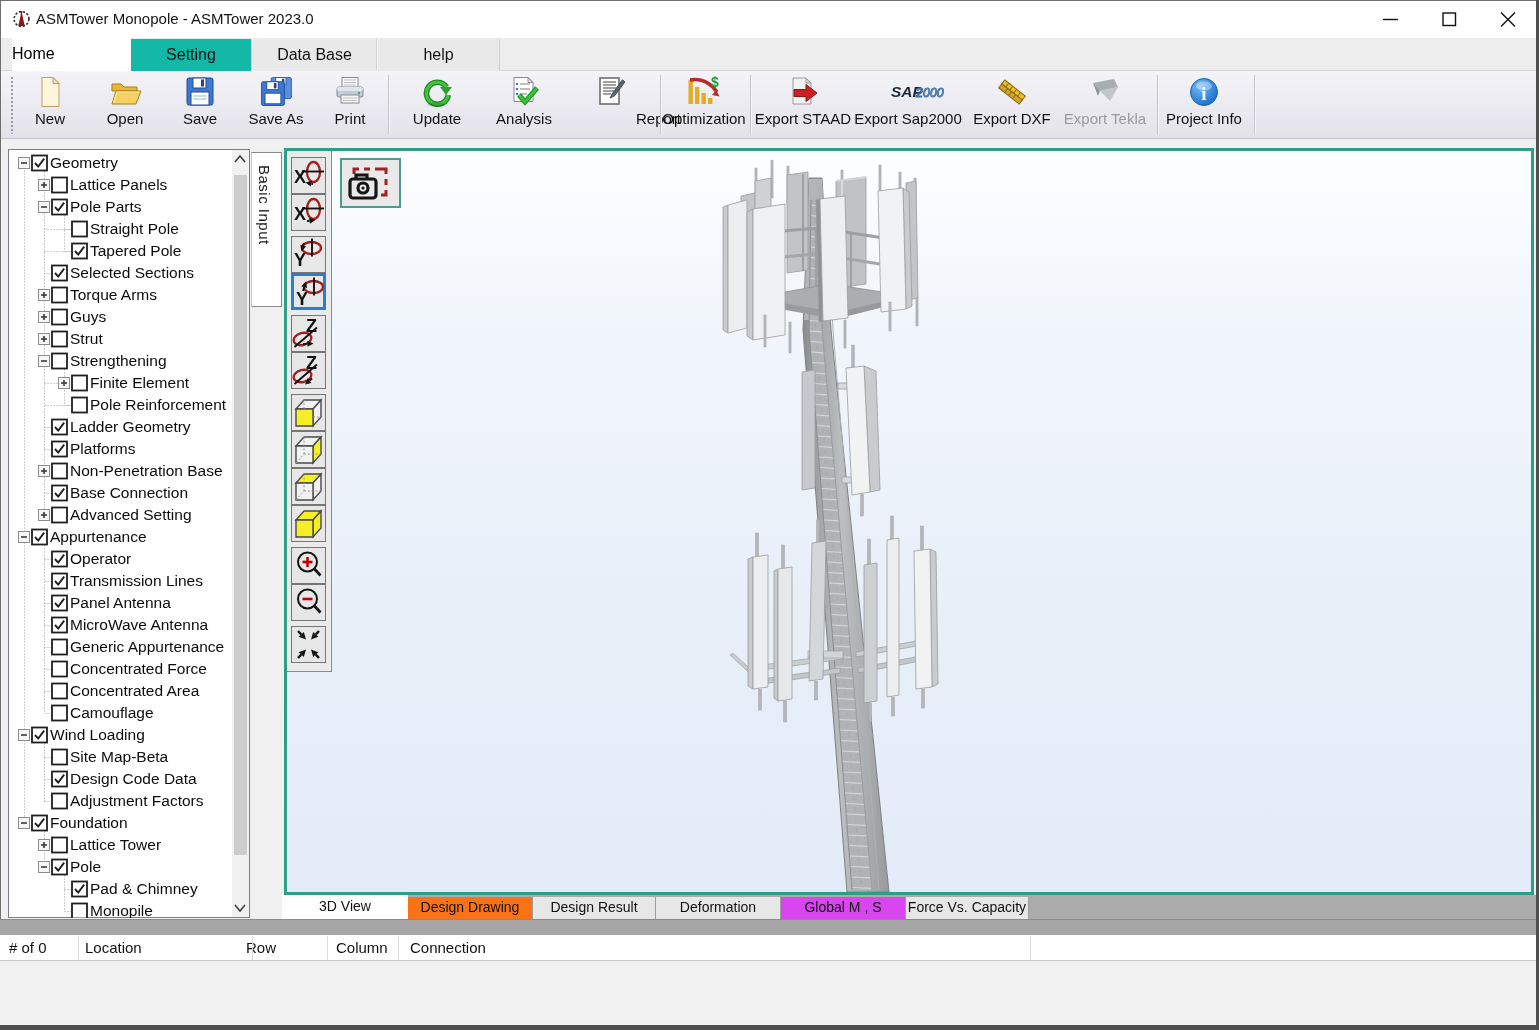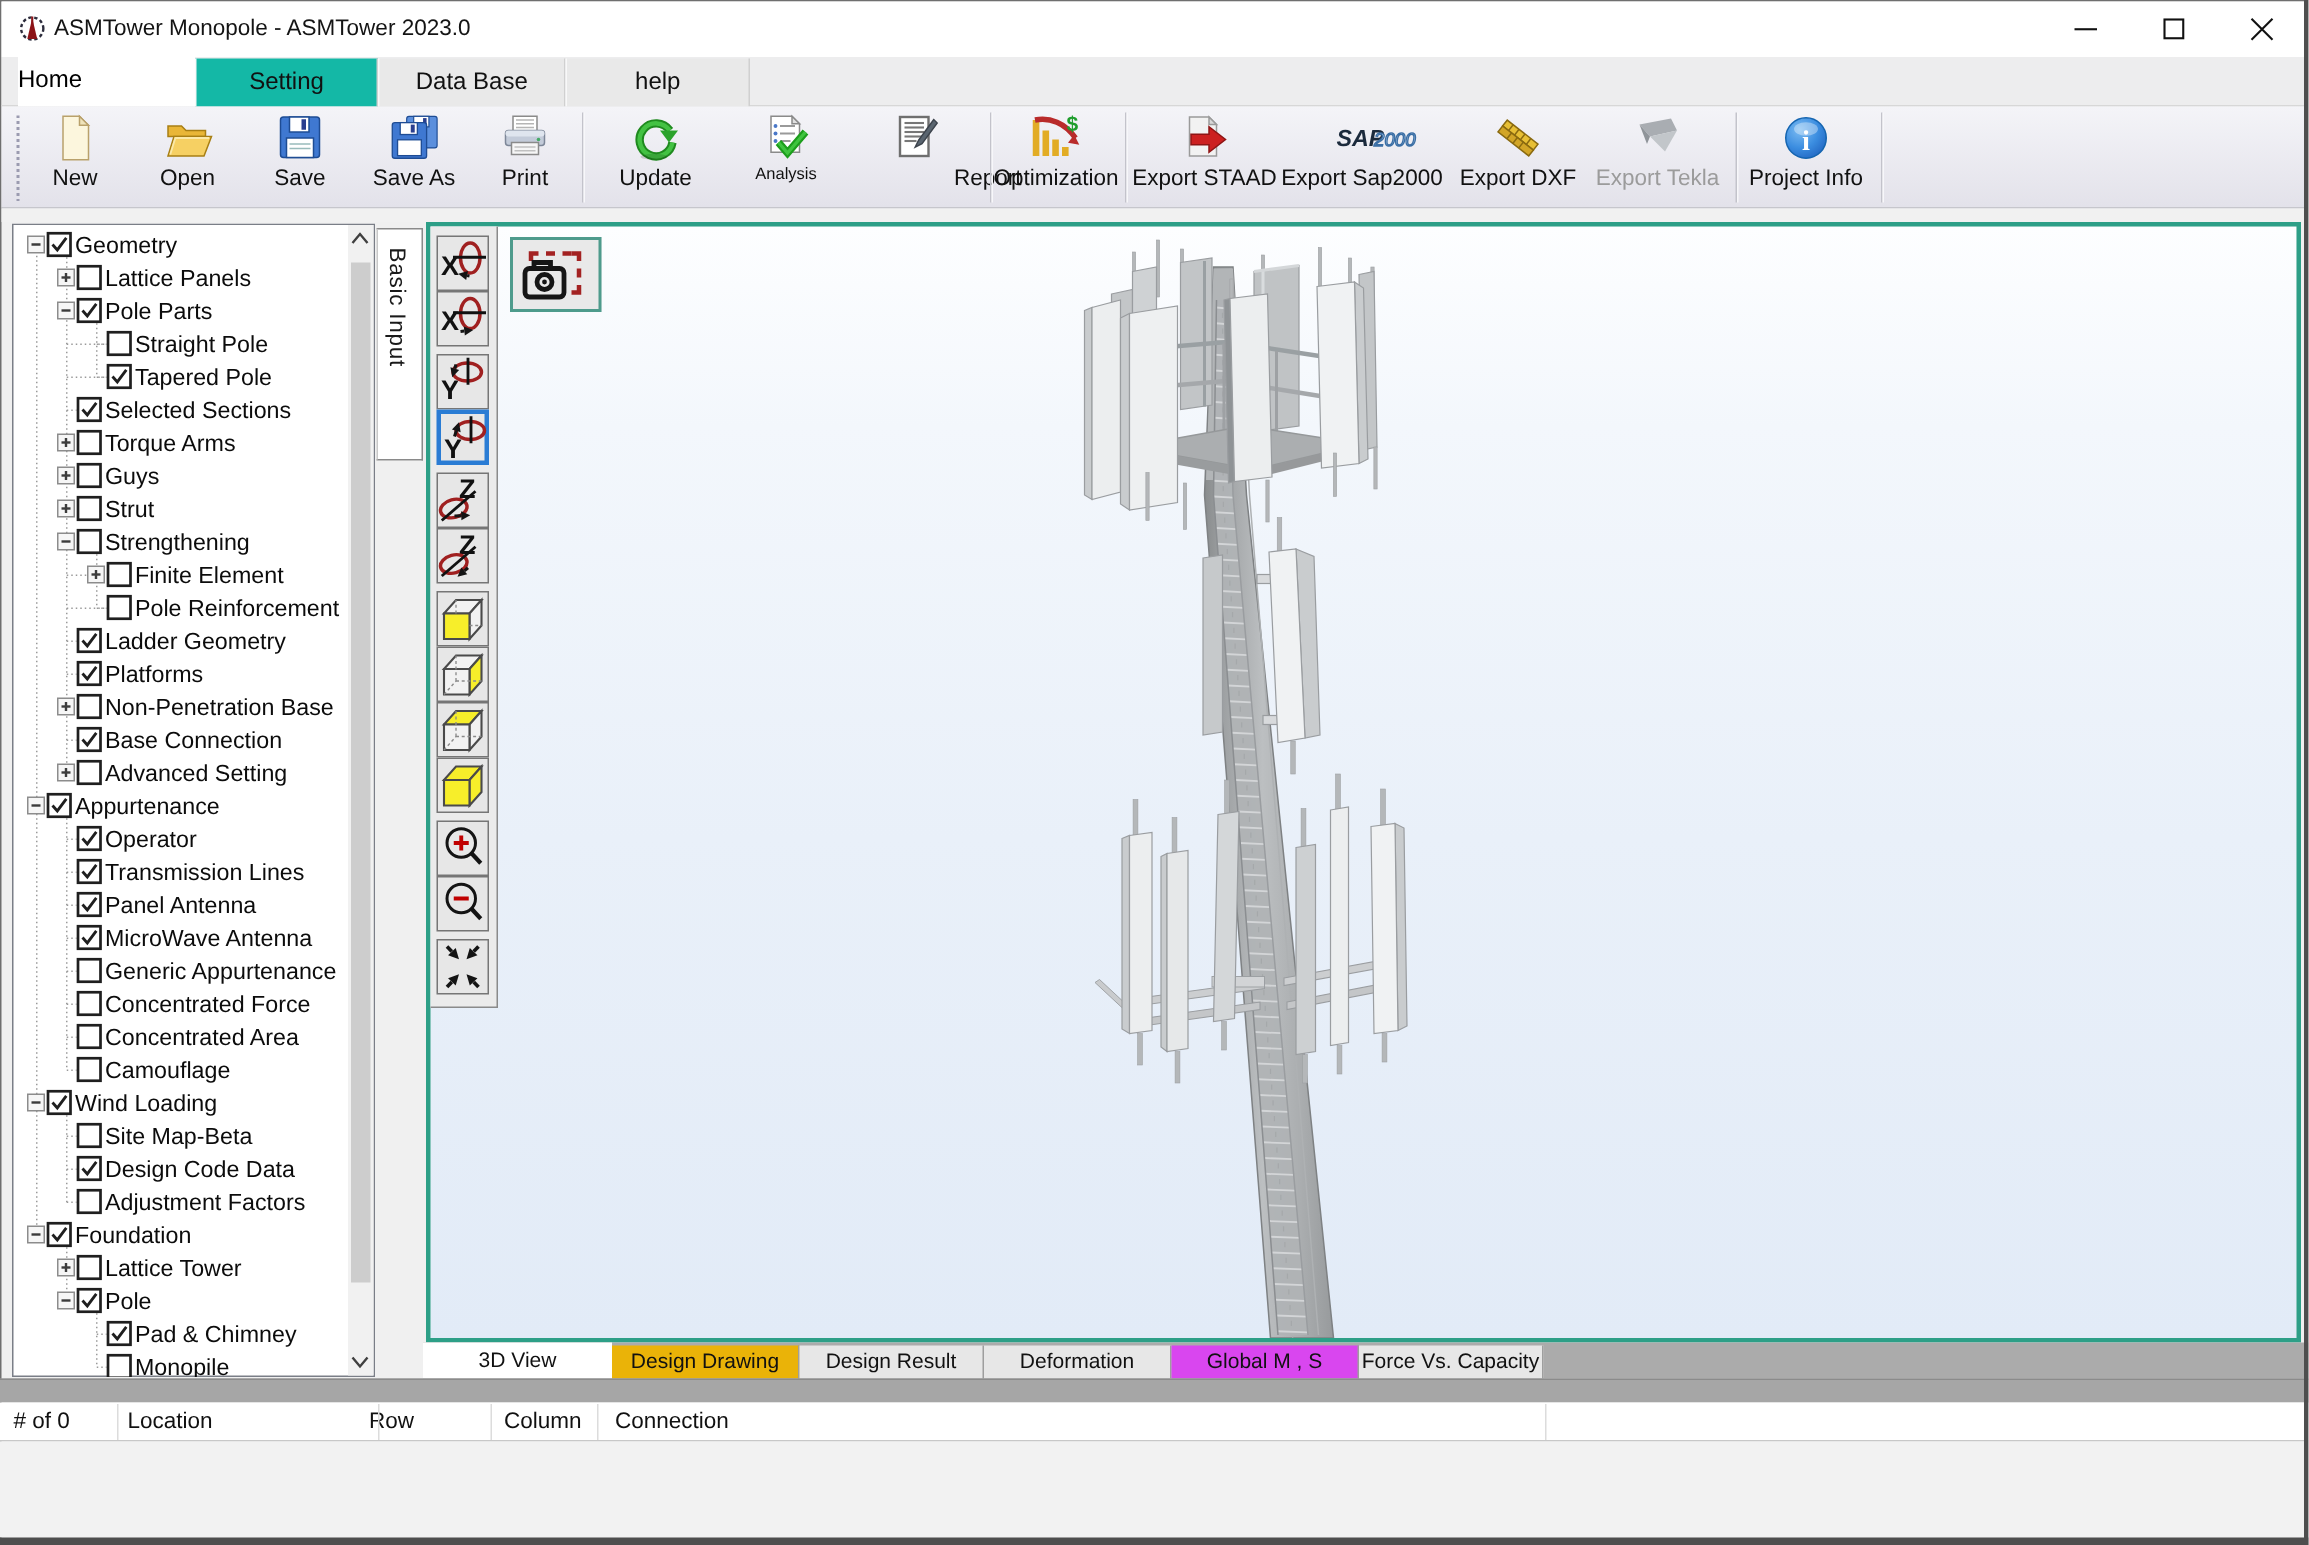--- a/index.html
+++ b/index.html
@@ -78,21 +78,21 @@
       <path d="M21,1.5 v5 h5 z" fill="#e0e0e0" stroke="#8a8a8a"></path>
       <circle cx="10" cy="8" r="1.3" fill="#4a78c8"></circle>
       <line x1="13" y1="8" x2="23" y2="8" stroke="#9a9a9a" stroke-width="1.3"></line>
       <circle cx="10" cy="13" r="1.3" fill="#4a78c8"></circle>
       <line x1="13" y1="13" x2="23" y2="13" stroke="#9a9a9a" stroke-width="1.3"></line>
       <circle cx="10" cy="18" r="1.3" fill="#4a78c8"></circle>
       <line x1="13" y1="18" x2="20" y2="18" stroke="#9a9a9a" stroke-width="1.3"></line>
       <path d="M12,19 l6,7 l12,-14" fill="none" stroke="#1d9e1d" stroke-width="5"></path>
       <path d="M12,19 l6,7 l12,-14" fill="none" stroke="#3fc43f" stroke-width="2.2"></path>
     </svg></div>
-<div style="position:absolute;left:454px;top:110px;width:140px;text-align:center;font-size:11px;color:#111">Analysis</div>
+<div style="position:absolute;left:454px;top:110px;width:140px;text-align:center;font-size:15px;color:#111">Analysis</div>
 <div style="position:absolute;left:594px;top:76px;width:34px;height:32px"><svg width="34" height="32" viewBox="0 0 34 32">
       <rect x="6" y="2" width="19" height="26" fill="#ffffff" stroke="#6f6f6f" stroke-width="1.6"></rect>
       <g stroke="#777" stroke-width="1.4">
         <line x1="9" y1="6" x2="22" y2="6"></line>
         <line x1="9" y1="9" x2="22" y2="9"></line>
         <line x1="9" y1="12" x2="22" y2="12"></line>
         <line x1="9" y1="15" x2="22" y2="15"></line>
         <line x1="9" y1="18" x2="17" y2="18"></line>
       </g>
       <path d="M29,3 l-11,15 l-2.5,5 l5,-2.5 l11,-15 z" fill="#5a6570" stroke="#3c434c" transform="scale(0.92) translate(2,1)"></path>
@@ -666,21 +666,21 @@
     <rect x="232" y="150" width="17" height="767" fill="#f1f1f1"></rect>
     <rect x="234" y="175" width="13" height="680" fill="#cdcdcd"></rect>
     <path d="M235,162 l5,-6 l5,6" fill="none" stroke="#404040" stroke-width="1.6"></path>
     <path d="M235,905 l5,6 l5,-6" fill="none" stroke="#404040" stroke-width="1.6"></path>
   </svg>
 <div class="abs" style="left:251px;top:152px;width:31px;height:155px;background:#ffffff;border:1px solid #8a8a8a;border-left:1px solid #c8c8c8">
     <div style="position:absolute;left:4px;top:12px;writing-mode:vertical-rl;font-size:15px;color:#1a1a1a;letter-spacing:0.5px">Basic Input</div>
   </div>
 <div class="abs" style="left:282px;top:895px;width:1257px;height:24px;background:#ababab"></div>
 <div class="abs" style="left:282px;top:895px;width:126px;height:24px;background:#ffffff;font-size:14px;text-align:center;line-height:23px;color:#111">3D View</div>
-<div class="abs" style="left:408px;top:897px;width:125px;height:22px;background:#eab308;border-right:1px solid #9e9e9e;font-size:14px;text-align:center;line-height:21px;color:#111">Design Drawing</div>
+<div class="abs" style="left:408px;top:897px;width:125px;height:22px;background:#f97316;border-right:1px solid #9e9e9e;font-size:14px;text-align:center;line-height:21px;color:#111">Design Drawing</div>
 <div class="abs" style="left:533px;top:897px;width:123px;height:22px;background:#e7e7e7;border-right:1px solid #9e9e9e;font-size:14px;text-align:center;line-height:21px;color:#111">Design Result</div>
 <div class="abs" style="left:656px;top:897px;width:125px;height:22px;background:#e7e7e7;border-right:1px solid #9e9e9e;font-size:14px;text-align:center;line-height:21px;color:#111">Deformation</div>
 <div class="abs" style="left:781px;top:897px;width:125px;height:22px;background:#d946ef;border-right:1px solid #9e9e9e;font-size:14px;text-align:center;line-height:21px;color:#111">Global M , S</div>
 <div class="abs" style="left:906px;top:897px;width:123px;height:22px;background:#e7e7e7;border-right:1px solid #9e9e9e;font-size:14px;text-align:center;line-height:21px;color:#111">Force Vs. Capacity</div>
 <div class="abs" style="left:0;top:919px;width:1539px;height:16px;background:#a6a6a6;border-top:1px solid #8b8b8b"></div>
 <div class="abs" style="left:0;top:935px;width:1539px;height:26px;background:#ffffff;border-bottom:1px solid #c8c8c8"></div>
 <div class="abs" style="left:9px;top:939px;font-size:15px;color:#111"># of 0</div>
 <div class="abs" style="left:85px;top:939px;font-size:15px;color:#111">Location</div>
 <div class="abs" style="left:246px;top:939px;font-size:15px;color:#111">Row</div>
 <div class="abs" style="left:336px;top:939px;font-size:15px;color:#111">Column</div>

